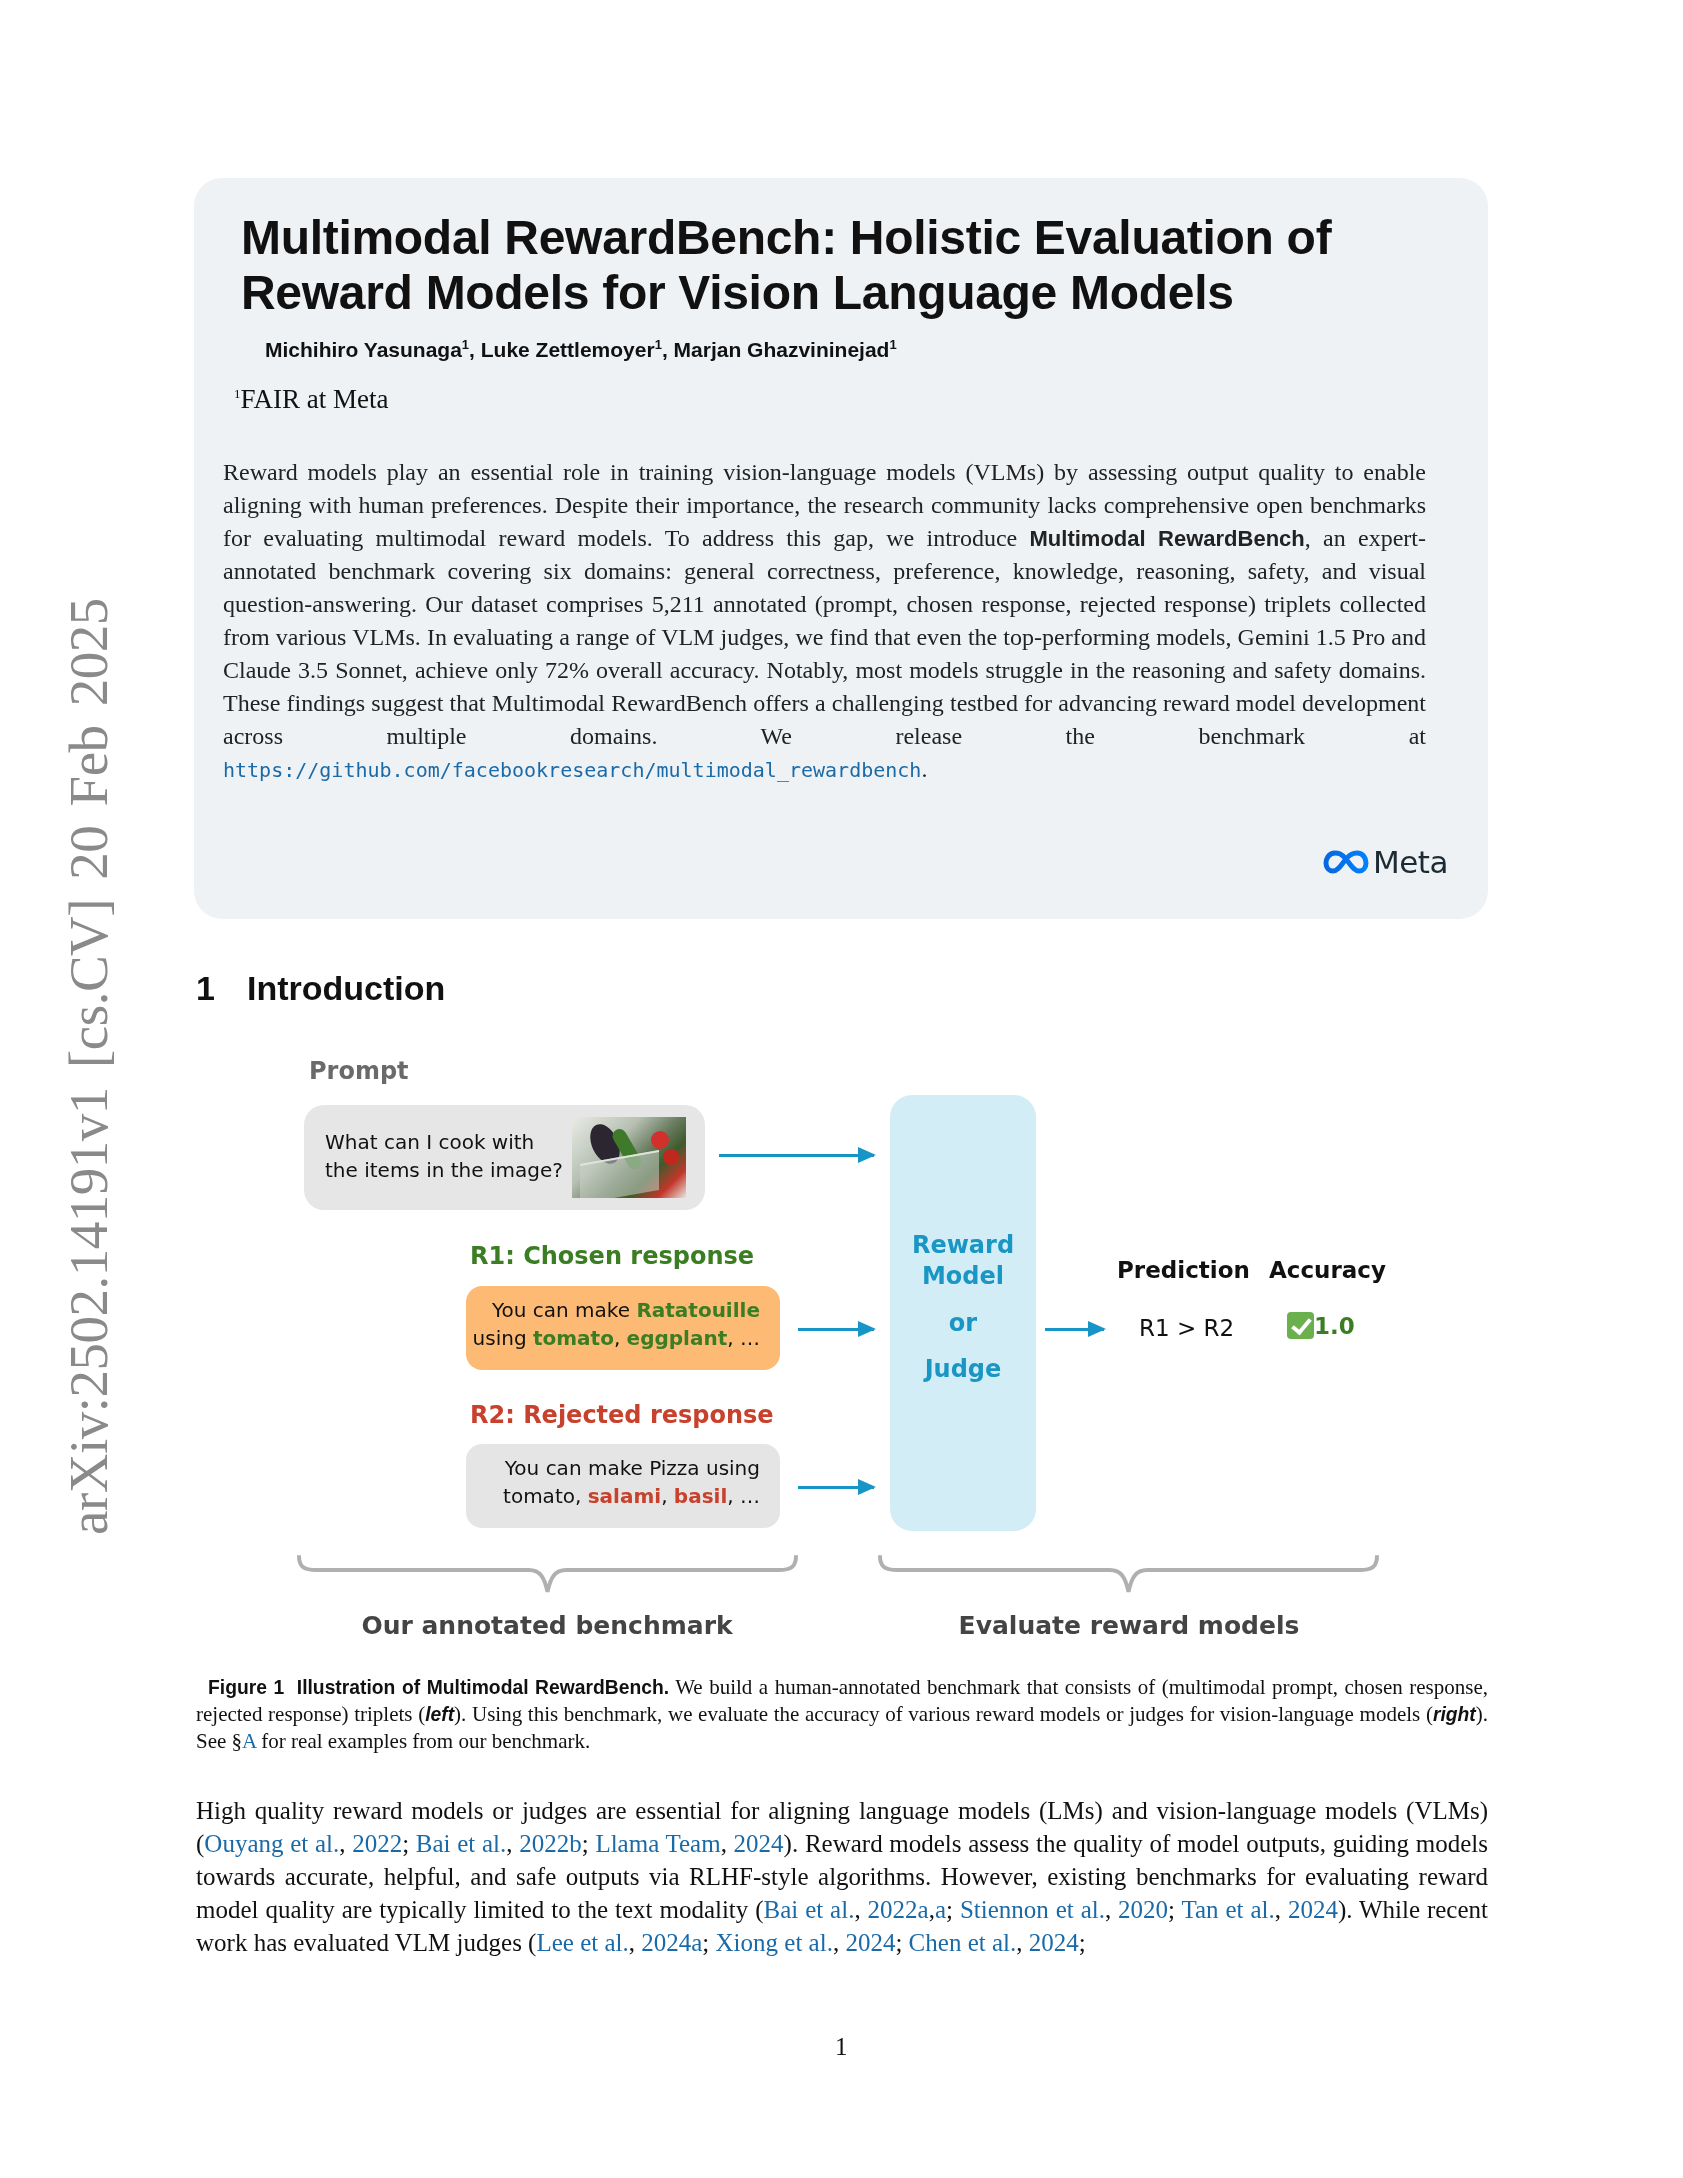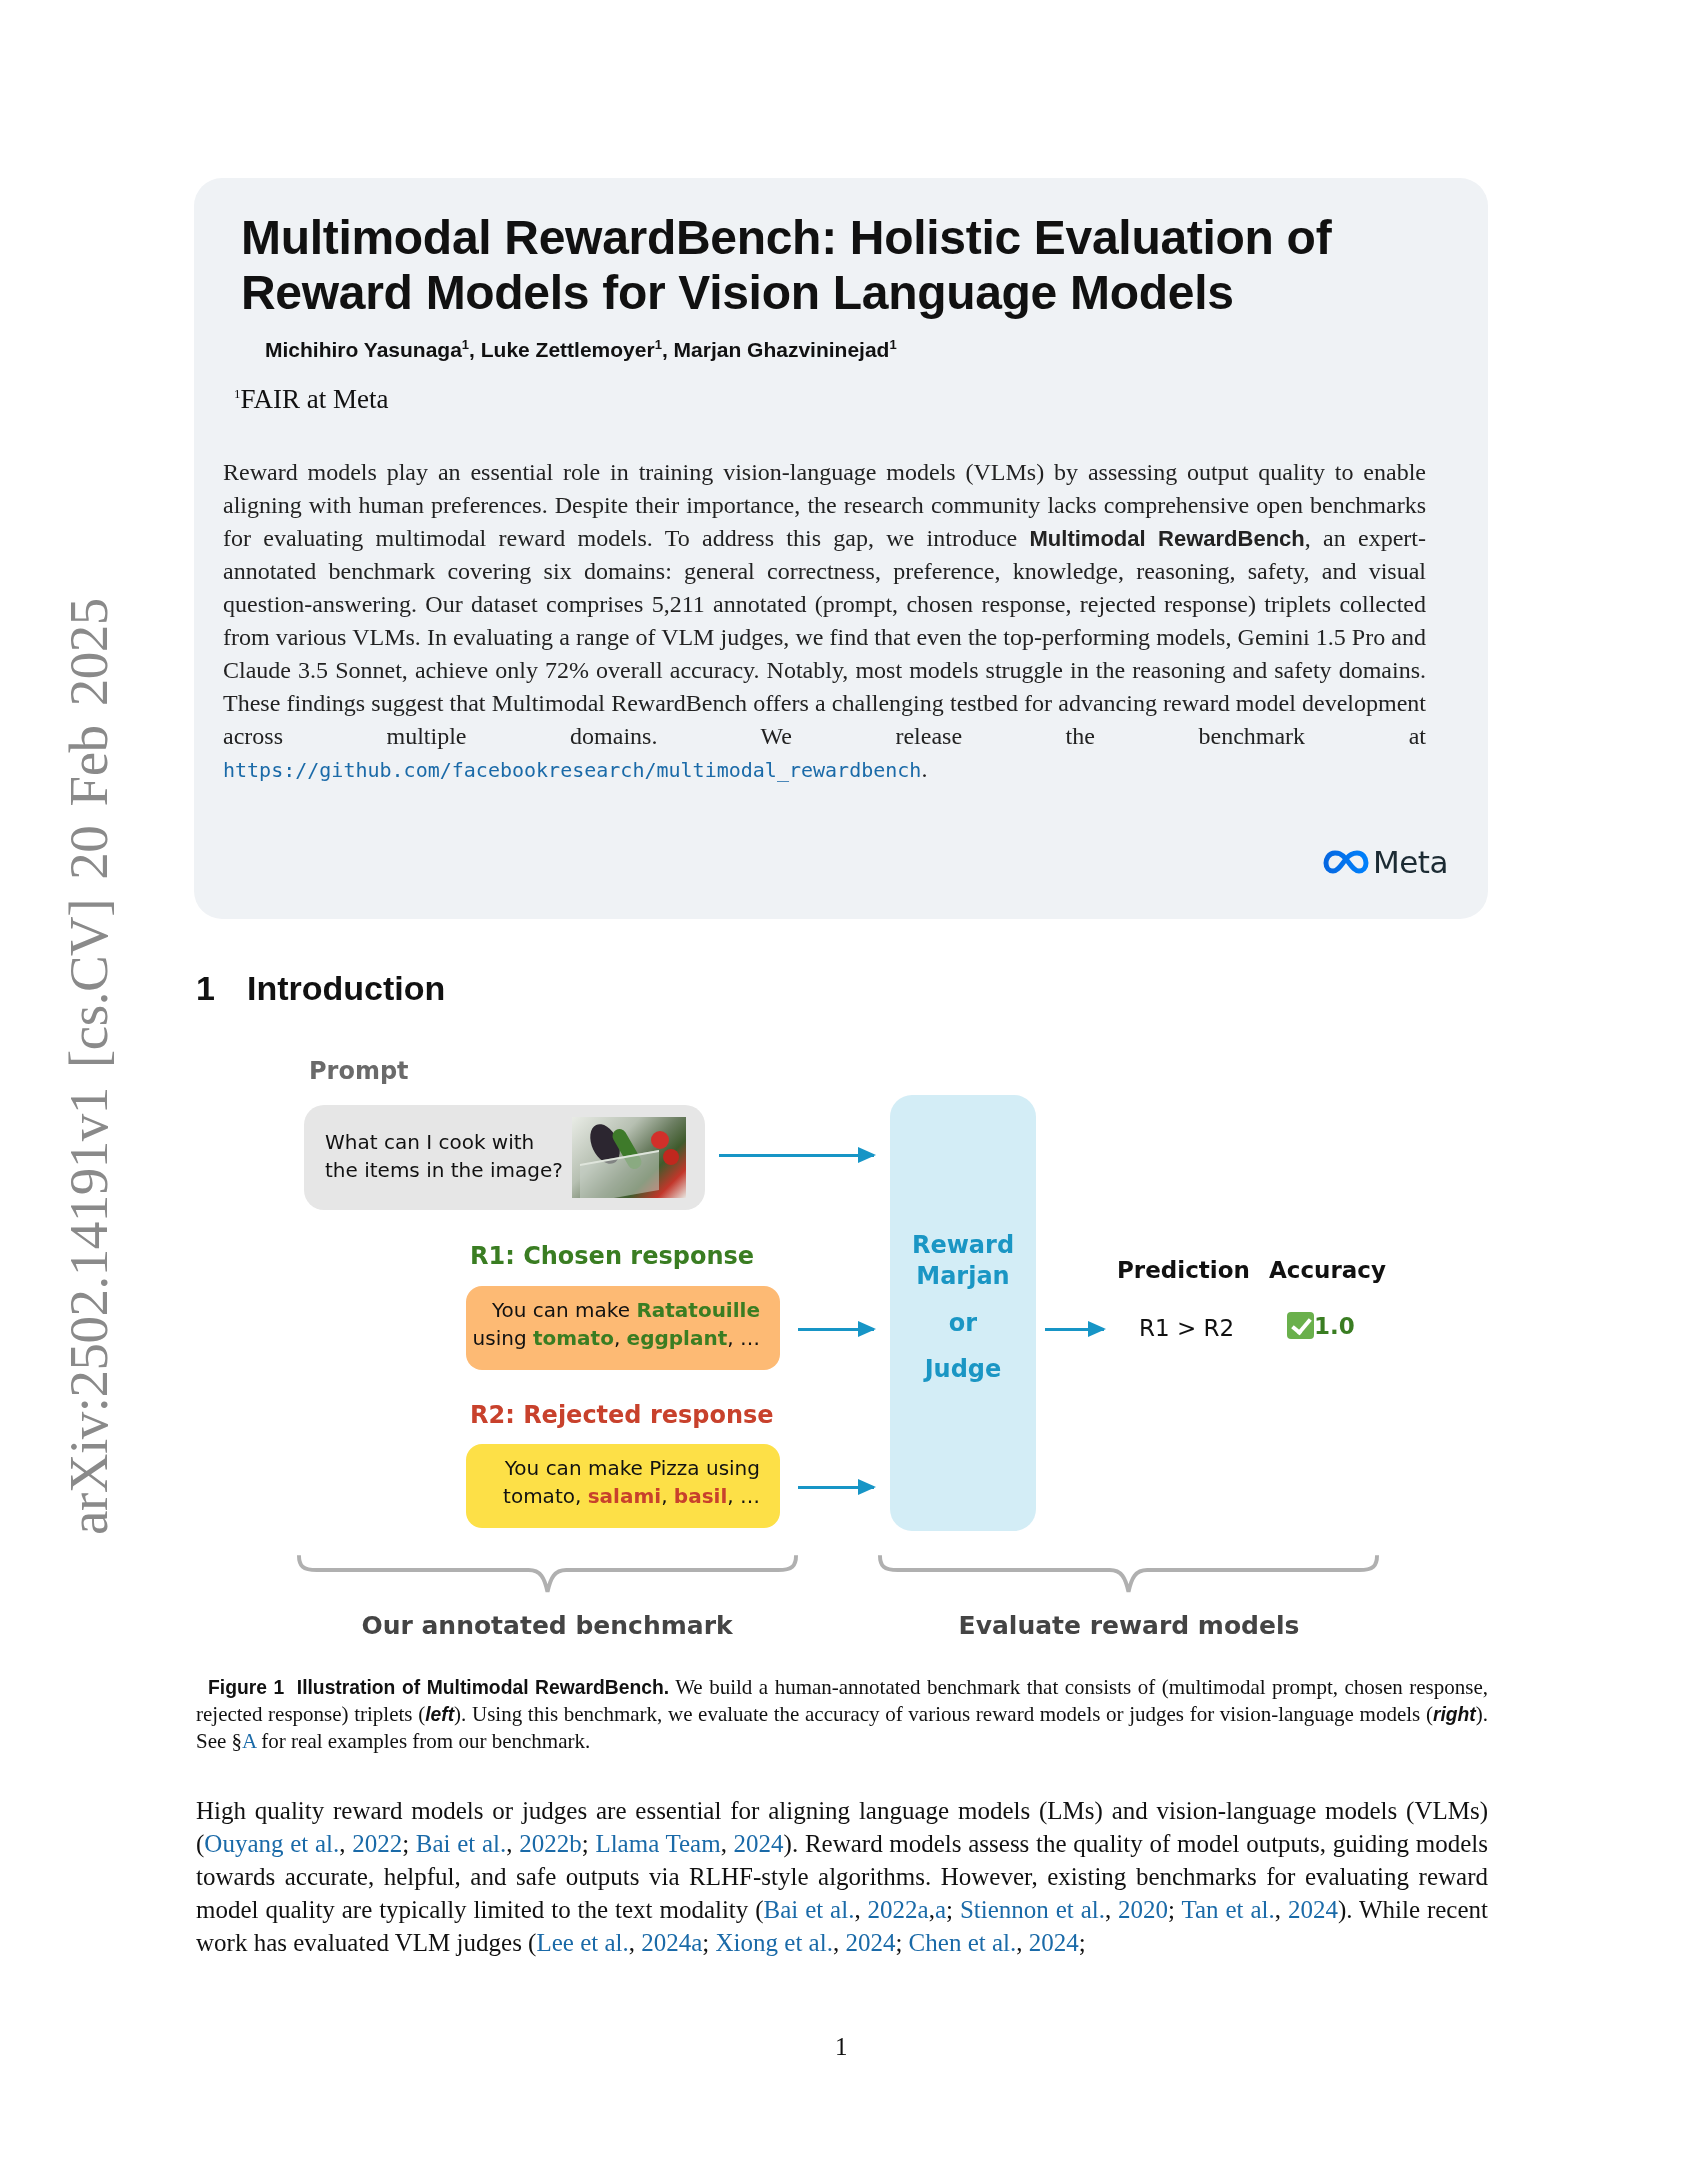--- a/index.html
+++ b/index.html
@@ -82,21 +82,21 @@
     font-family: "DejaVu Sans", sans-serif; font-weight: bold; font-size: 24px;
   }
   .r1-label { top: 1242px; color: #3a7d22; }
   .r2-label { top: 1401px; color: #c8412c; }
   .r-box {
     position: absolute; left: 466px; width: 314px; height: 84px; border-radius: 16px;
     padding: 10px 20px 0 0; text-align: right;
     font-family: "DejaVu Sans", sans-serif; font-size: 20px; line-height: 28px; color: #111;
   }
   .r1-box { top: 1286px; background: #fdba74; }
-  .r2-box { top: 1444px; background: #fde047; }
+  .r2-box { top: 1444px; background: #e5e5e5; }
   .hl-green { color: #3a7d22; font-weight: bold; }
   .hl-red { color: #c8412c; font-weight: bold; }
 
   .judge-box {
     position: absolute; left: 890px; top: 1095px; width: 146px; height: 436px;
     background: #d3edf6; border-radius: 22px;
   }
   .judge-text {
     position: absolute; left: 890px; width: 146px; text-align: center;
     font-family: "DejaVu Sans", sans-serif; font-weight: bold; font-size: 24px; color: #1a96c4; line-height: 32px;
@@ -208,21 +208,21 @@
 
   <div class="r-label r2-label">R2: Rejected response</div>
   <div class="r-box r2-box">
     <span>You can make Pizza using</span><br>
     <span>tomato, </span><span class="hl-red">salami</span><span>, </span><span class="hl-red">basil</span><span>, …</span>
   </div>
   <div class="arrow" style="left:798px; top:1486px; width:76px;"></div>
 
   <div class="judge-box"></div>
   <div class="judge-text" style="top:1229px;">Reward</div>
-  <div class="judge-text" style="top:1260px;">Marjan</div>
+  <div class="judge-text" style="top:1260px;">Model</div>
   <div class="judge-text" style="top:1307px;">or</div>
   <div class="judge-text" style="top:1353px;">Judge</div>
 
   <div class="arrow" style="left:1045px; top:1328px; width:59px;"></div>
 
   <div class="col-head" style="left:1117px;">Prediction</div>
   <div class="col-head" style="left:1269px;">Accuracy</div>
   <div class="prediction-value">R1 &gt; R2</div>
   <div class="accuracy-value">
     <span class="check-icon"></span>

